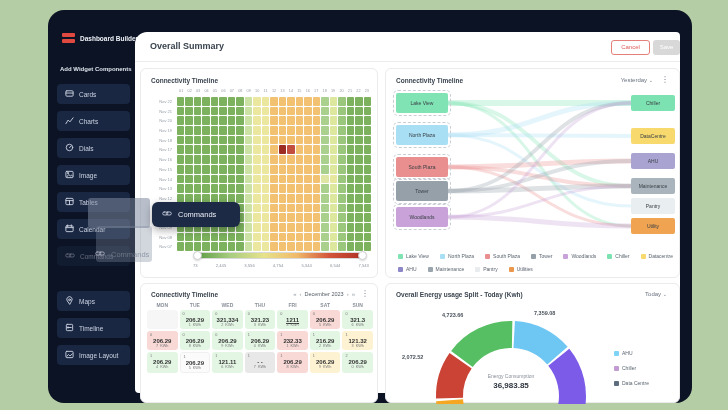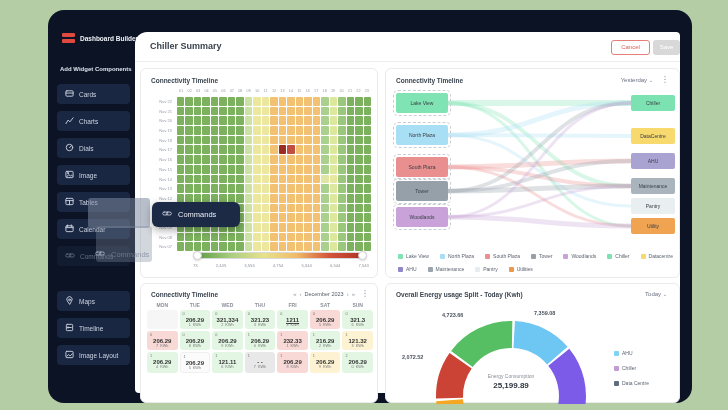--- a/index.html
+++ b/index.html
@@ -171,21 +171,21 @@
     <div class="side-item">
       <span><svg width="9" height="9" viewBox="0 0 10 10">
           <rect x="1" y="1.5" width="8" height="7" rx="1" stroke="#cfd6e4" stroke-width="1" fill="none" stroke-linecap="round" stroke-linejoin="round"></rect>
           <path d="M2 7 4 5l1.6 1.6L8 4.4" stroke="#cfd6e4" stroke-width="1" fill="none" stroke-linecap="round" stroke-linejoin="round"></path>
         </svg></span>
       <span>Image Layout</span>
     </div>
   </div>
 
 <div id="main-panel" class="abs"></div>
-<div id="page-title" class="abs">Chiller Summary</div>
+<div id="page-title" class="abs">Overall Summary</div>
 <div id="cancel-button" class="abs">Cancel</div>
 <div id="save-button" class="abs">Save</div>
 <div id="header-divider" class="abs"></div>
 
 <div id="heatmap-card" class="abs card">
   <div id="heatmap-title" class="abs card-title">Connectivity Timeline</div>
   <div id="heatmap-hours" class="abs">
       <span>01</span>
       <span>02</span>
       <span>03</span>
@@ -832,21 +832,21 @@
       <path d="M 75.9 75.0 A 61.5 61.5 0 0 1 126.1 50.5" stroke="#57bf63" stroke-width="27" fill="none"></path>
       <path d="M 128.2 50.6 A 61.5 61.5 0 0 1 171.4 71.7" stroke="#6ec6f2" stroke-width="27" fill="none"></path>
       <path d="M 172.8 73.3 A 61.5 61.5 0 0 1 184.9 125.8" stroke="#7b5be8" stroke-width="27" fill="none"></path>
     </svg>
   <div id="donut-labels">
       <div class="donut-label" style="left: 56px; top: 28px;">4,723.66</div>
       <div class="donut-label" style="left: 148px; top: 26px;">7,359.08</div>
       <div class="donut-label" style="left: 16px; top: 70px;">2,072.52</div>
     </div>
   <div id="donut-center-label">Energy Consumption</div>
-  <div id="donut-center-value">25,199.89</div>
+  <div id="donut-center-value">36,983.85</div>
   <div id="donut-legend">
       <div class="legend-item">
         <span class="legend-swatch" style="background:#7fd4f5"></span>
         <span>AHU</span>
       </div>
       <div class="legend-item">
         <span class="legend-swatch" style="background:#c39bd3"></span>
         <span>Chiller</span>
       </div>
       <div class="legend-item">

